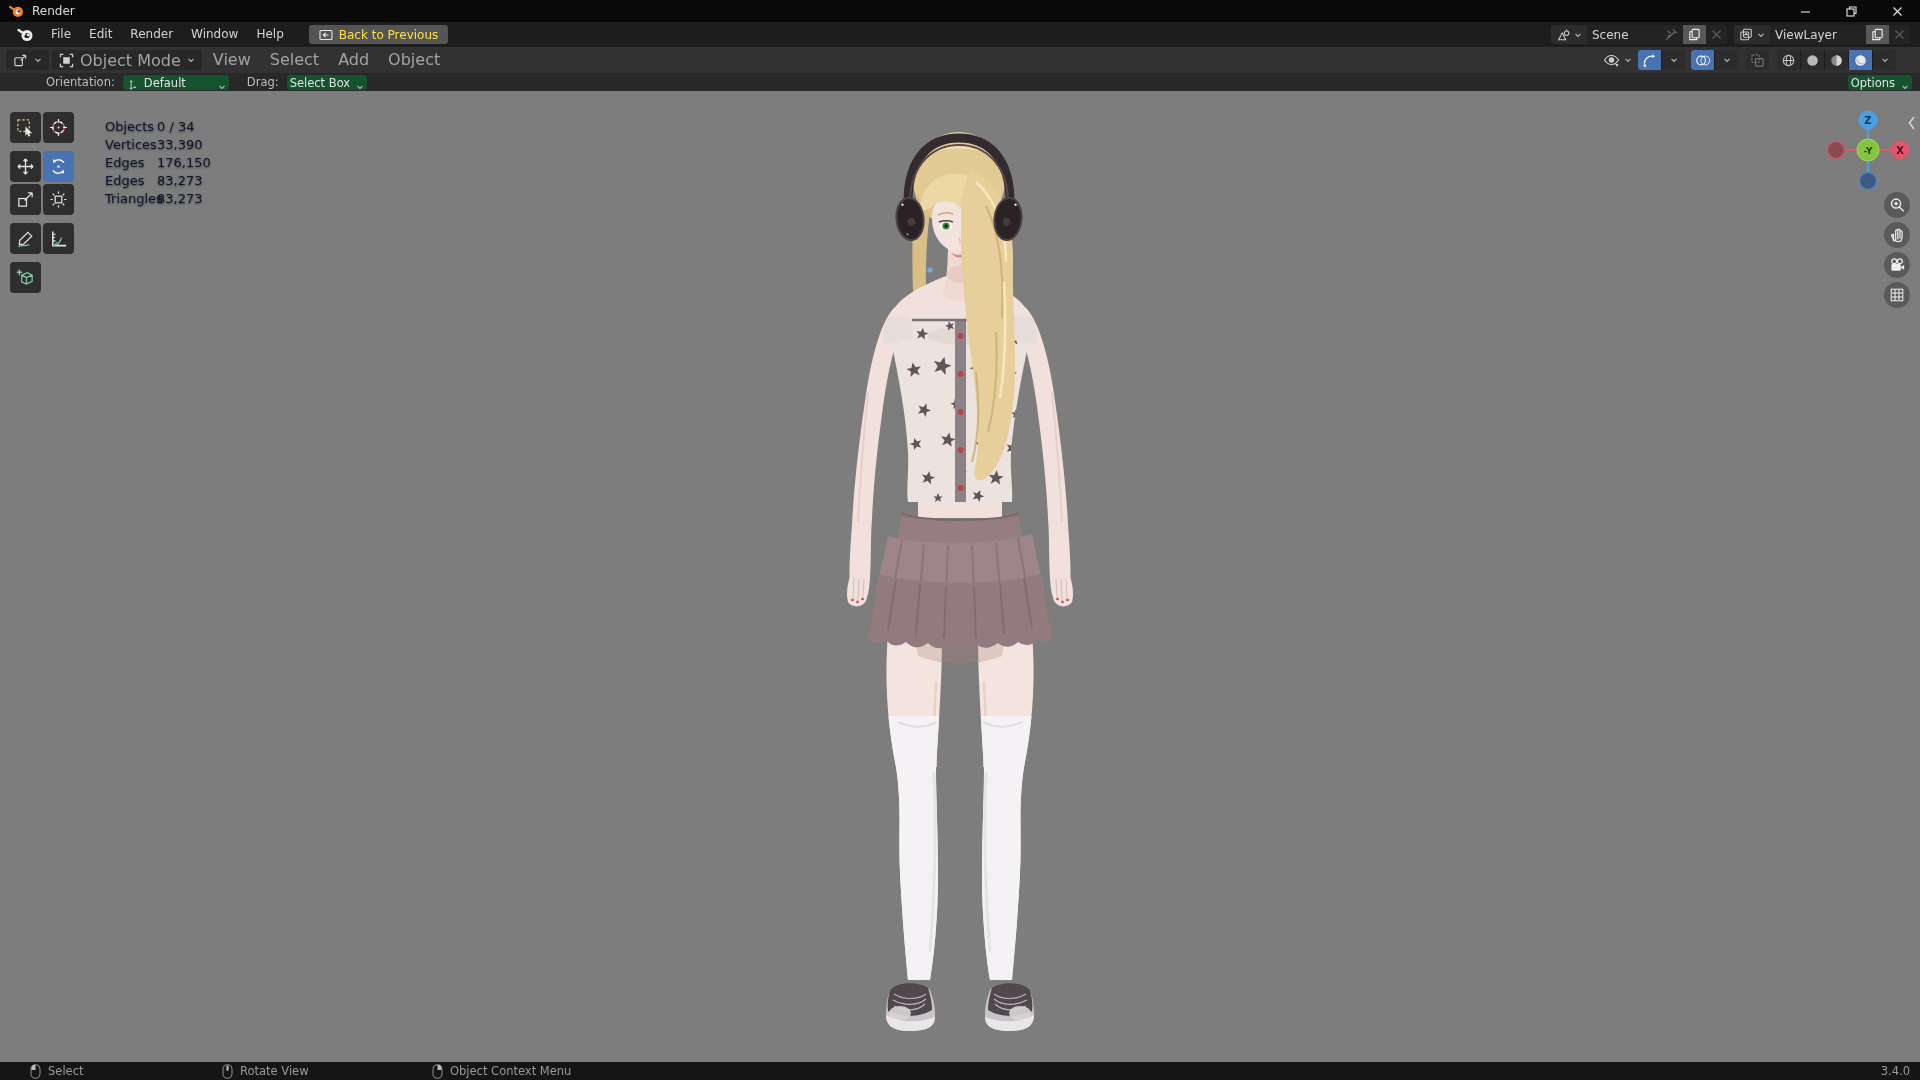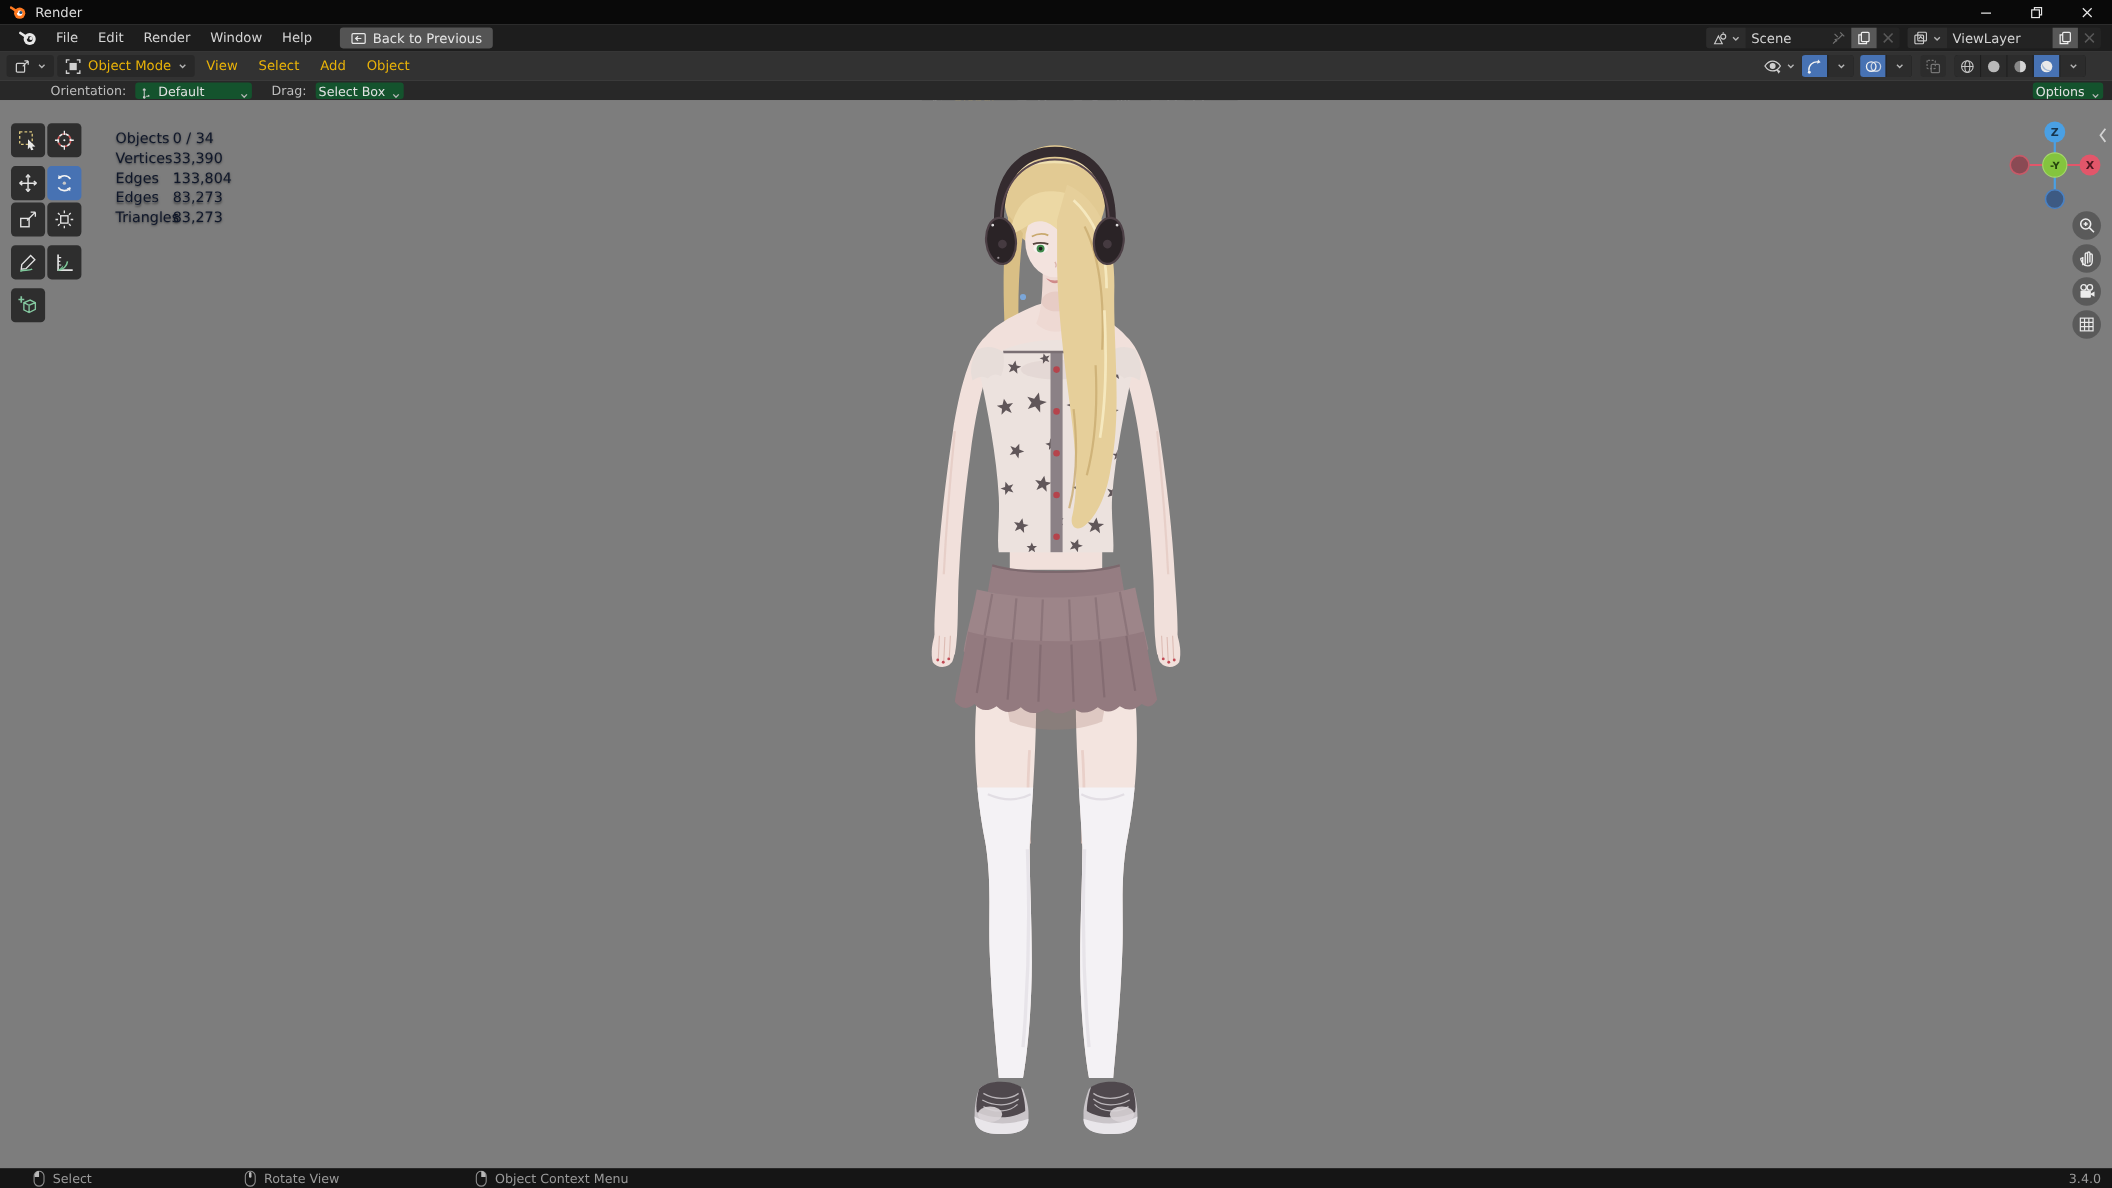--- a/index.html
+++ b/index.html
@@ -8,31 +8,31 @@
   
   .titlebar{height:22px;background:#090909;display:flex;align-items:center;color:#dcdcdc;font-size:12px;}
   .tb-logo{margin:0 8px 0 9px;display:flex;}
   .win-controls{margin-left:auto;display:flex;height:22px;}
   .wc{width:46px;height:22px;display:flex;align-items:center;justify-content:center;}
   
   .topbar{height:25px;background:#1d1d1d;display:flex;align-items:center;font-size:12px;color:#d4d4d4;
           padding-left:8px;position:relative;text-align:center;}
   .menu-item{padding:0 9px;height:21px;line-height:21px;border-radius:3px;}
   .back-btn{margin-left:16px;background:#545454;border-radius:3px;height:19px;display:flex;align-items:center;
-            gap:6px;padding:0 10px;color:#e5e5e5;}
+            gap:6px;padding:0 10px;color:#fde047;}
   .top-right{position:absolute;right:10px;top:3px;display:flex;gap:7px;height:19px;}
   .widget{display:flex;align-items:stretch;background:#232323;border-radius:3px;overflow:hidden;height:19px;
           font-size:12px;color:#d4d4d4;}
   .widget .seg{display:flex;align-items:center;padding:0 5px;gap:3px;}
   .seg.btn{background:#2c2c2c;}
   .seg.field{min-width:86px;}
   .seg.light{background:#585858;}
   .dim{opacity:.45;}
   
-  .vph{height:26px;background:#323232;display:flex;align-items:center;position:relative;font-size:12px;color:#eab308;}
+  .vph{height:26px;background:#323232;display:flex;align-items:center;position:relative;font-size:16px;color:#a3a3a3;}
   .vph-left{display:flex;align-items:center;padding-left:6px;gap:3px;}
   .dd{display:flex;align-items:center;background:#282828;border-radius:3px;height:20px;padding:0 7px;gap:6px;}
   .hmenu{padding:0 8px;height:20px;line-height:20px;border-radius:3px;}
   .vph-center{position:absolute;left:838px;top:3px;display:flex;align-items:center;gap:8px;margin-top:28px;}
   .vph-right{position:absolute;right:24px;top:3px;display:flex;align-items:center;}
   .tbtn{width:23px;height:20px;display:flex;align-items:center;justify-content:center;background:#2c2c2c;}
   .pair{display:flex;border-radius:3px;overflow:hidden;gap:1px;background:#1e1e1e;}
   .blue{background:#4772b3 !important;}
   .gap6{margin-left:6px;} .gap8{margin-left:8px;}
   
@@ -460,21 +460,21 @@
       <div class="row">
           <span class="lbl">Objects</span>
           <span>0 / 34</span>
         </div>
       <div class="row">
           <span class="lbl">Vertices</span>
           <span>33,390</span>
         </div>
       <div class="row">
           <span class="lbl">Edges</span>
-          <span>133,804</span>
+          <span>176,150</span>
         </div>
       <div class="row">
           <span class="lbl">Edges</span>
           <span>83,273</span>
         </div>
       <div class="row">
           <span class="lbl">Triangles</span>
           <span>83,273</span>
         </div>
     </div>

